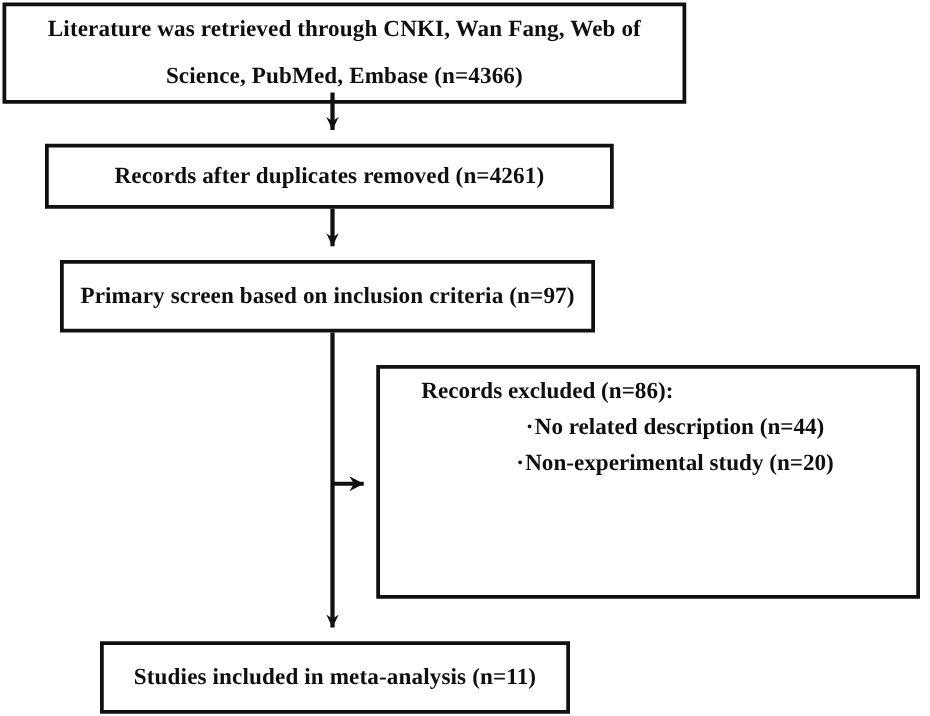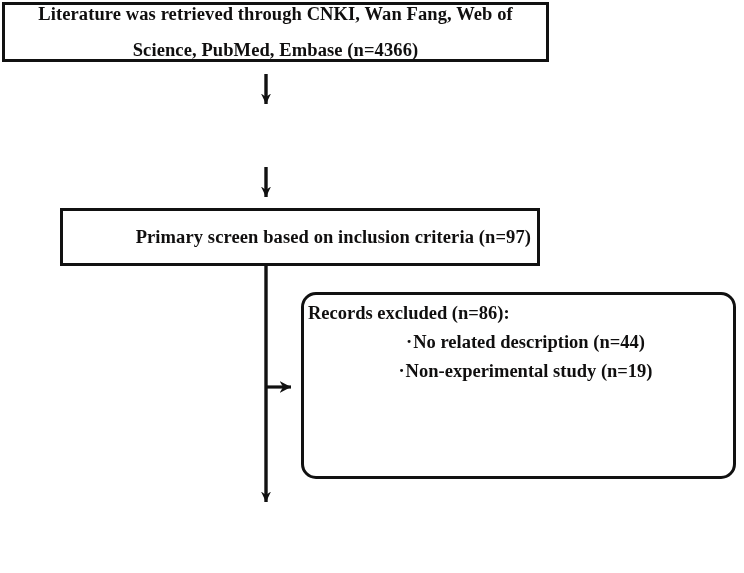--- a/index.html
+++ b/index.html
@@ -31,33 +31,32 @@
     font-weight: bold;
     font-size: 18.5px;
     line-height: 1.95;
     text-align: center;
     color: #100f0f;
     letter-spacing: 0.1px;
     white-space: pre-line;
     padding: 0 6px;
   }
   
-  #box-sources   { left: 2px;   top: 2px;   width: 547px; height: 60px; }
+  #box-sources   { left: 2px;   top: 2px;   width: 547px; height: 81px; }
   #box-dedup     { left: 36px;  top: 115px; width: 455px; height: 52px; }
-  #box-screen    { left: 60px;  top: 208px; width: 480px; height: 58px; justify-content: flex-end; }
+  #box-screen    { left: 48px;  top: 208px; width: 428px; height: 58px; }
   #box-included  { left: 80px;  top: 513px; width: 376px; height: 58px; }
 
   #box-excluded {
     left: 301px;
     top: 292px;
     width: 435px;
     height: 187px;
     display: block;
-    padding: 9px 0 0 4px;
-    border-radius: 15px;
+    padding: 9px 0 0 33px;
   }
   .excluded-head {
     font-weight: bold;
     font-size: 18.5px;
     line-height: 1.0;
     color: #100f0f;
     margin-bottom: 10px;
   }
   .excluded-list {
     list-style: none;
@@ -90,33 +89,39 @@
 </head>
 <body>
 
 <div id="flowchart">
 
   <div class="box" id="box-sources">
     <div class="box-text">Literature was retrieved through CNKI, Wan Fang, Web of
 Science, PubMed, Embase (n=4366)</div>
   </div>
 
+  <div class="box" id="box-dedup">
+    <div class="box-text">Records after duplicates removed (n=4261)</div>
+  </div>
 
   <div class="box" id="box-screen">
     <div class="box-text">Primary screen based on inclusion criteria (n=97)</div>
   </div>
 
   <div class="box" id="box-excluded">
     <div class="excluded-head">Records excluded (n=86):</div>
     <ul class="excluded-list">
       <li><span class="bullet">·</span><span>No related description (n=44)</span></li>
-      <li><span class="bullet">·</span><span>Non-experimental study (n=19)</span></li>
+      <li><span class="bullet">·</span><span>Non-experimental study (n=20)</span></li>
     </ul>
   </div>
 
+  <div class="box" id="box-included">
+    <div class="box-text">Studies included in meta-analysis (n=11)</div>
+  </div>
 
   <svg id="connectors" viewBox="0 0 744 573">
     <defs>
       <marker id="arrowdown" markerWidth="14" markerHeight="12" refX="5" refY="10.5" orient="0" markerUnits="userSpaceOnUse">
         <path d="M0,0 L5,10.5 L10,0 L5,3.4 Z" fill="#111111"></path>
       </marker>
       <marker id="arrowright" markerWidth="13" markerHeight="14" refX="11.5" refY="6" orient="0" markerUnits="userSpaceOnUse">
         <path d="M0,0 L11.5,6 L0,12 L3.6,6 Z" fill="#111111"></path>
       </marker>
     </defs>

